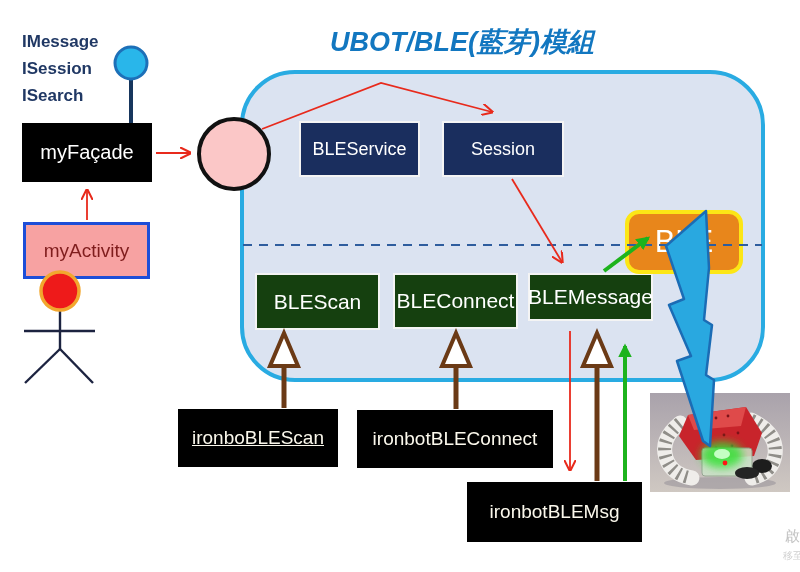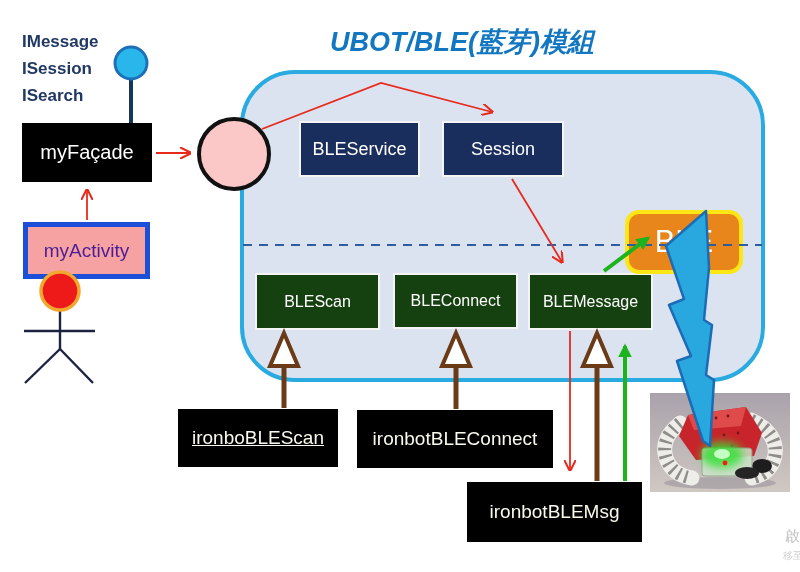--- a/index.html
+++ b/index.html
@@ -14,31 +14,31 @@
               font-size:17px;font-weight:600;line-height:27px;}
   .iface-list span{display:block;}
 
   .module-box{position:absolute;left:240px;top:70px;width:525px;height:312px;
               background:#dbe3f1;border:4px solid #29abe2;border-radius:55px;
               box-sizing:border-box;z-index:1;}
 
   .node{position:absolute;display:flex;align-items:center;justify-content:center;
         box-sizing:border-box;z-index:2;text-align:center;}
   .navy{background:#1a2e5e;border:2px solid #f4f4f4;color:#ffffff;font-size:18px;}
-  .green{background:#15400f;border:2px solid #f4f4f4;color:#ffffff;font-size:16px;}
+  .green{background:#15400f;border:2px solid #f4f4f4;color:#ffffff;font-size:21px;}
   .olive{background:#000000;border:5px solid #000000;color:#fbf8ec;font-size:19px;}
-  .pinkbox{background:#f7a2a2;border:5px solid #1d4ed8;color:#4c1d95;font-size:19px;}
+  .pinkbox{background:#f7a2a2;border:3px solid #1d4ed8;color:#7f1d1d;font-size:19px;}
 
   #facade{left:22px;top:123px;width:130px;height:59px;color:#ffffff;font-size:20px;}
   #activity{left:23px;top:222px;width:127px;height:57px;}
   #service{left:299px;top:121px;width:121px;height:56px;}
   #session{left:442px;top:121px;width:122px;height:56px;}
   #scan{left:255px;top:273px;width:125px;height:57px;}
   #connect{left:393px;top:273px;width:125px;height:56px;}
-  #message{left:528px;top:273px;width:125px;height:57px;}
+  #message{left:528px;top:273px;width:125px;height:48px;}
   #ble{left:625px;top:162px;width:118px;height:64px;background:#e8861b;
        border:4px solid #fce616;border-radius:14px;color:#ffffff;font-size:31px;margin-top:48px;}
   #implScan{left:178px;top:409px;width:160px;height:58px;text-decoration:underline;}
   #implConnect{left:357px;top:410px;width:196px;height:58px;}
   #implMsg{left:467px;top:482px;width:175px;height:60px;}
 
   .robot{position:absolute;left:650px;top:393px;width:140px;height:99px;z-index:2;}
 
   .overlay{position:absolute;left:0;top:0;width:800px;height:572px;z-index:10;pointer-events:none;}
 

